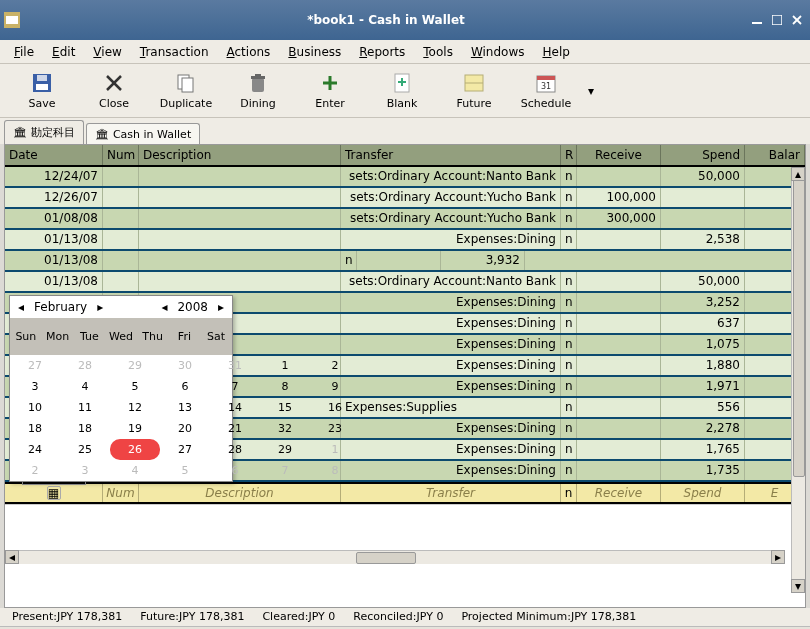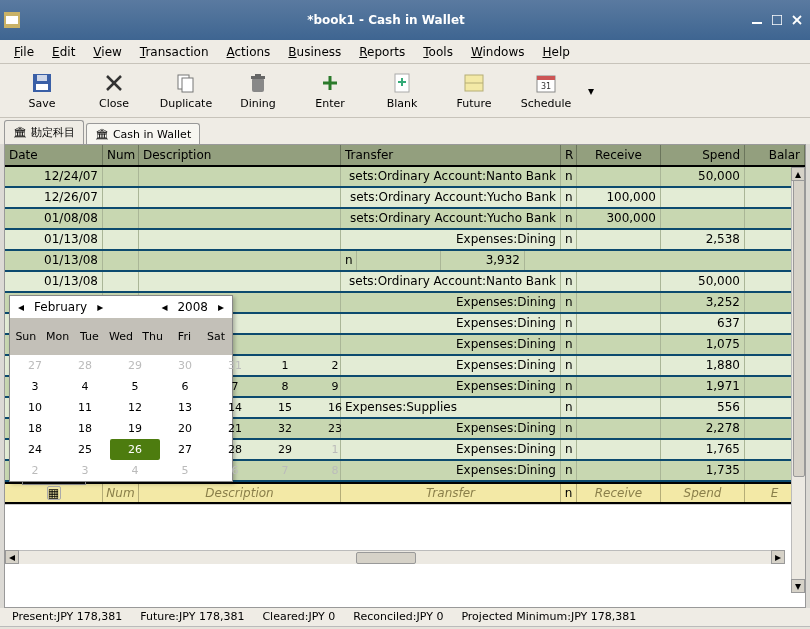--- a/index.html
+++ b/index.html
@@ -67,21 +67,21 @@
 .datepicker { position: absolute; left: 4px; top: 150px; width: 224px; background: #fff; border: 1px solid #888; box-shadow: 2px 2px 4px rgba(0,0,0,.25); z-index: 20; }
 .dp-head { display: flex; align-items: center; height: 22px; padding: 0 4px; font-size: 12px; }
 .dp-head .nav { cursor: pointer; padding: 0 4px; user-select: none; }
 .dp-head .mon, .dp-head .yr { padding: 0 6px; }
 .dp-head .sp { flex: 1; }
 .dp-dow { display: grid; grid-template-columns: repeat(7,1fr); background: #c3c0b8; font-size: 11px; }
 .dp-dow div { text-align: center; padding: 12px 0; }
 .dp-days { display: grid; grid-template-columns: repeat(7,1fr); font-size: 11px; }
 .dp-days div { text-align: center; padding: 4px 18px; cursor: pointer; }
 .dp-days div.other { color: #bbb; }
-.dp-days div.sel { background: #4d7c0f; color: #fff; border-radius: 2px; }
+.dp-days div.sel { background: #ef4444; color: #fff; border-radius: 10px; }
 </style>
 </head>
 <body>
 
 <div class="titlebar">
   <svg class="app-icon" viewBox="0 0 16 16">
       <rect width="16" height="16" fill="#c9b267"></rect>
       <rect x="2" y="4" width="12" height="8" fill="#fff"></rect>
     </svg>
   <div class="title">*book1 - Cash in Wallet</div>

